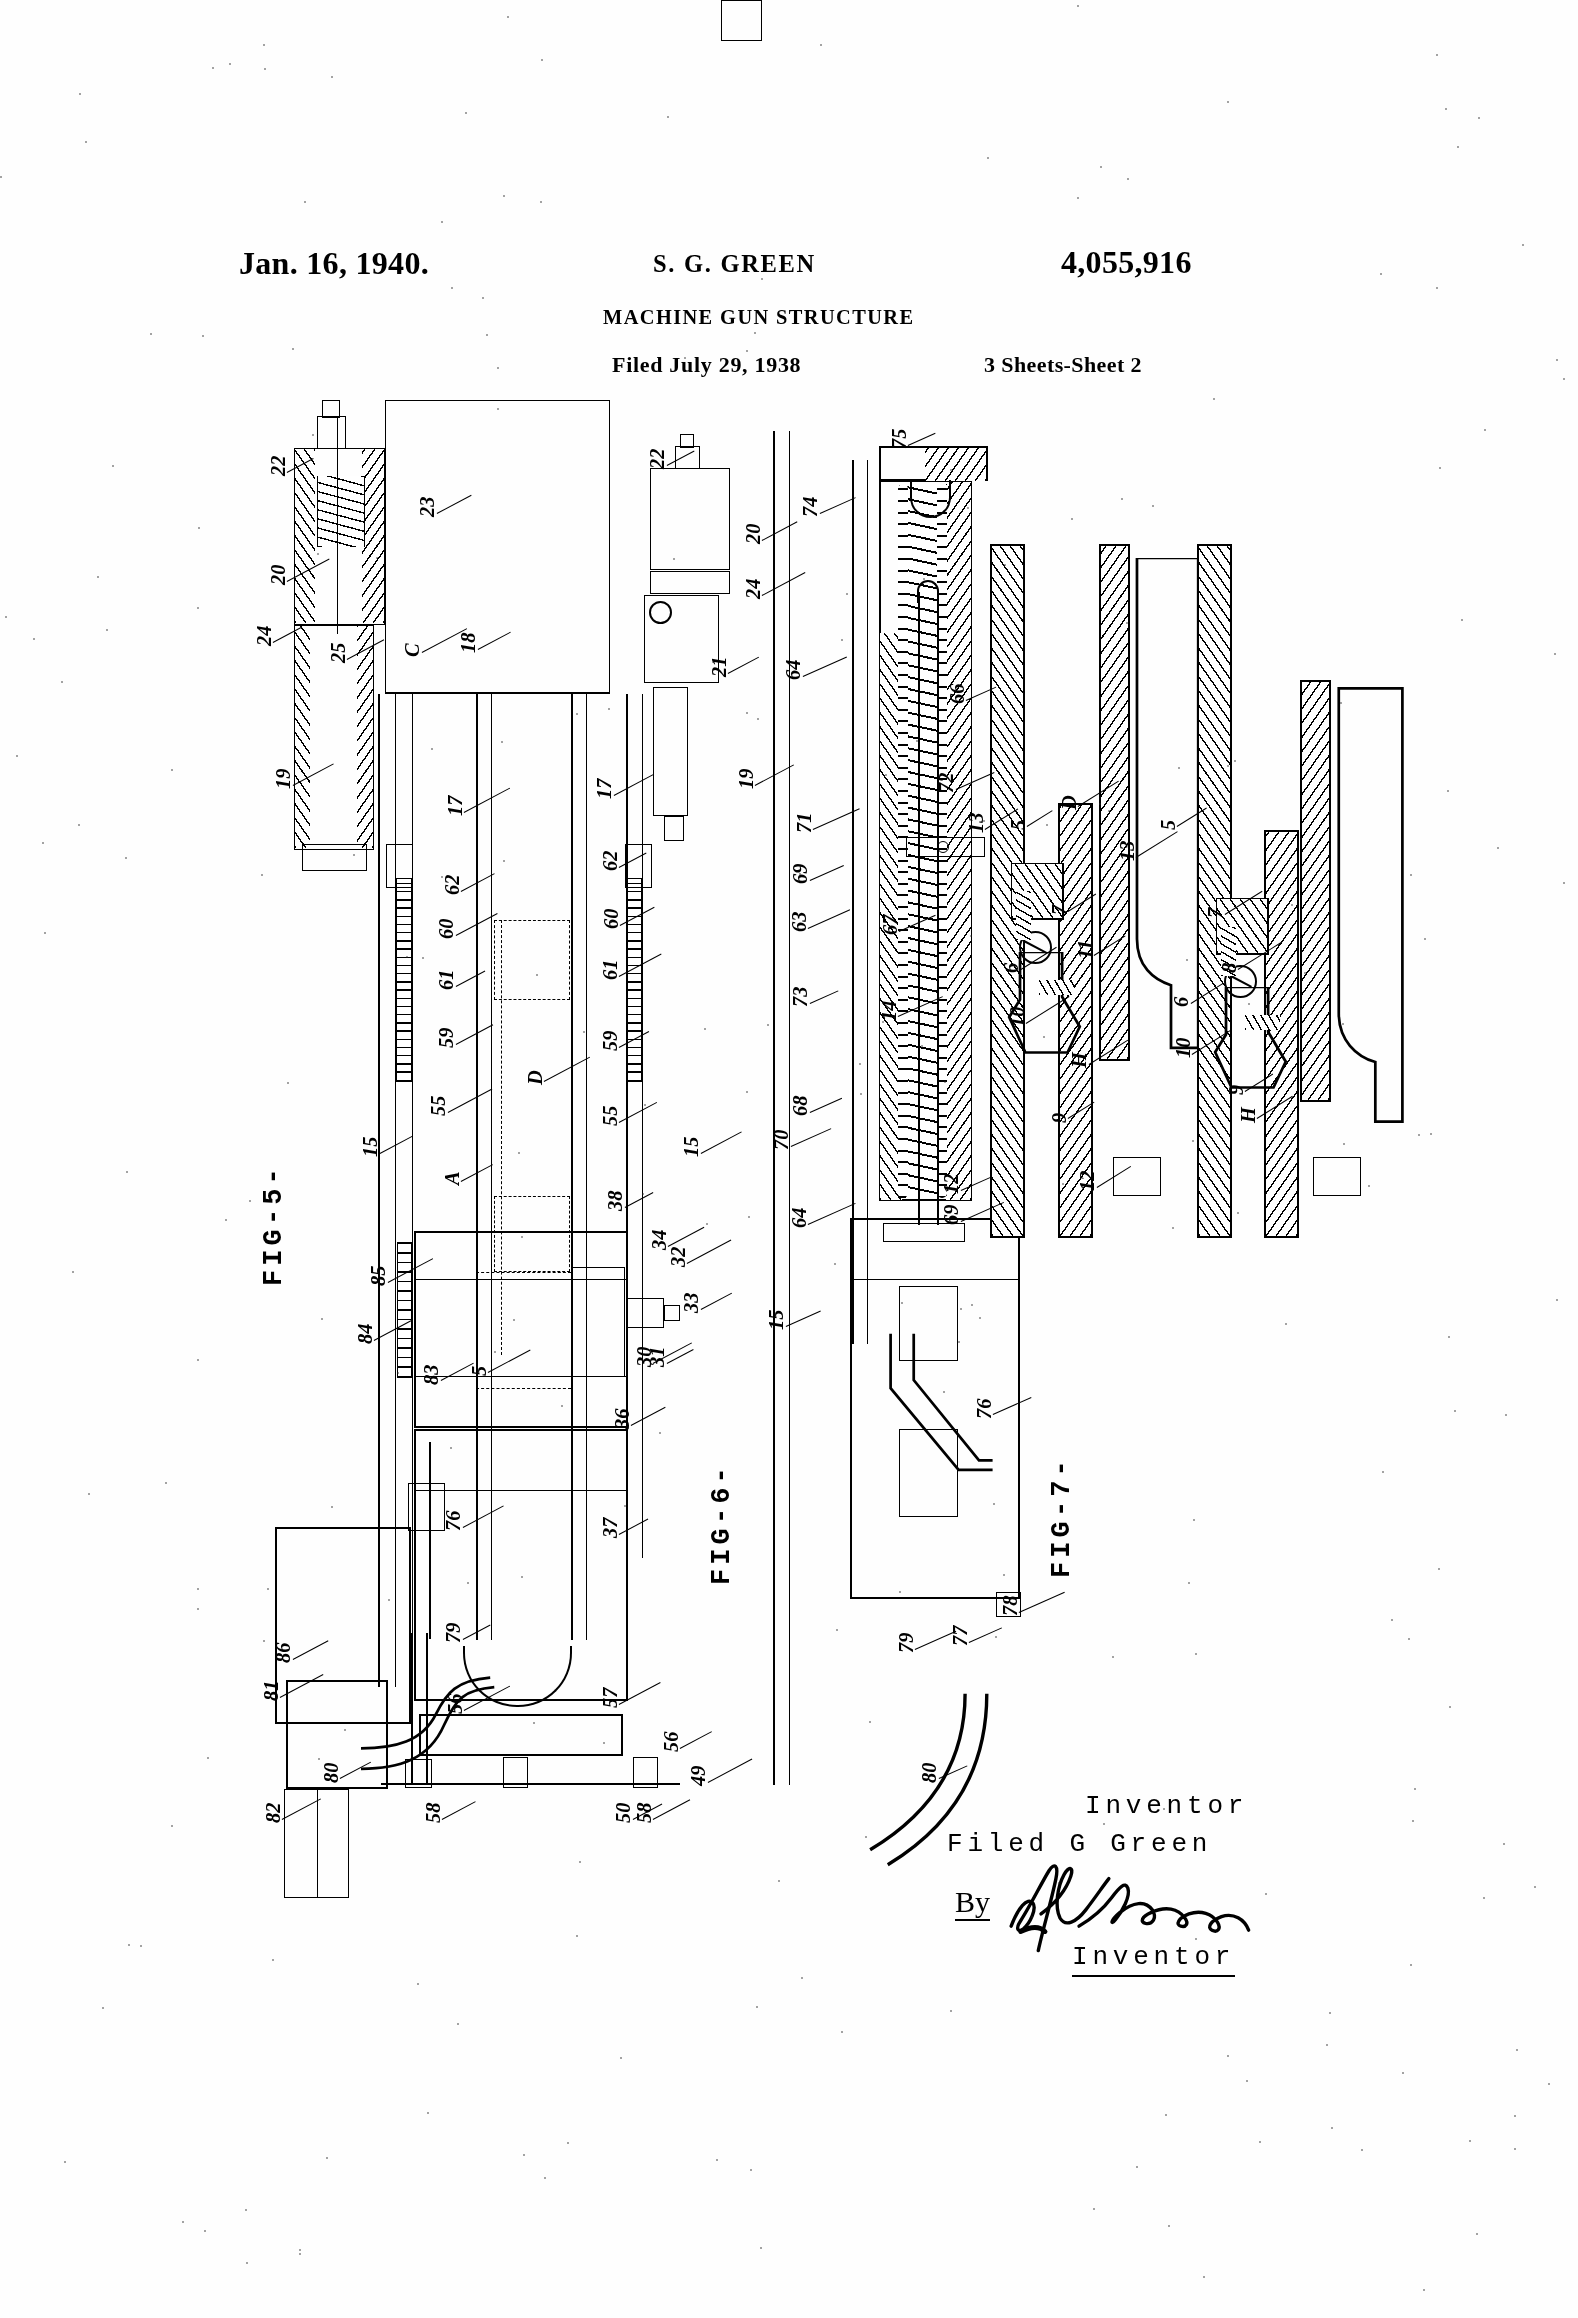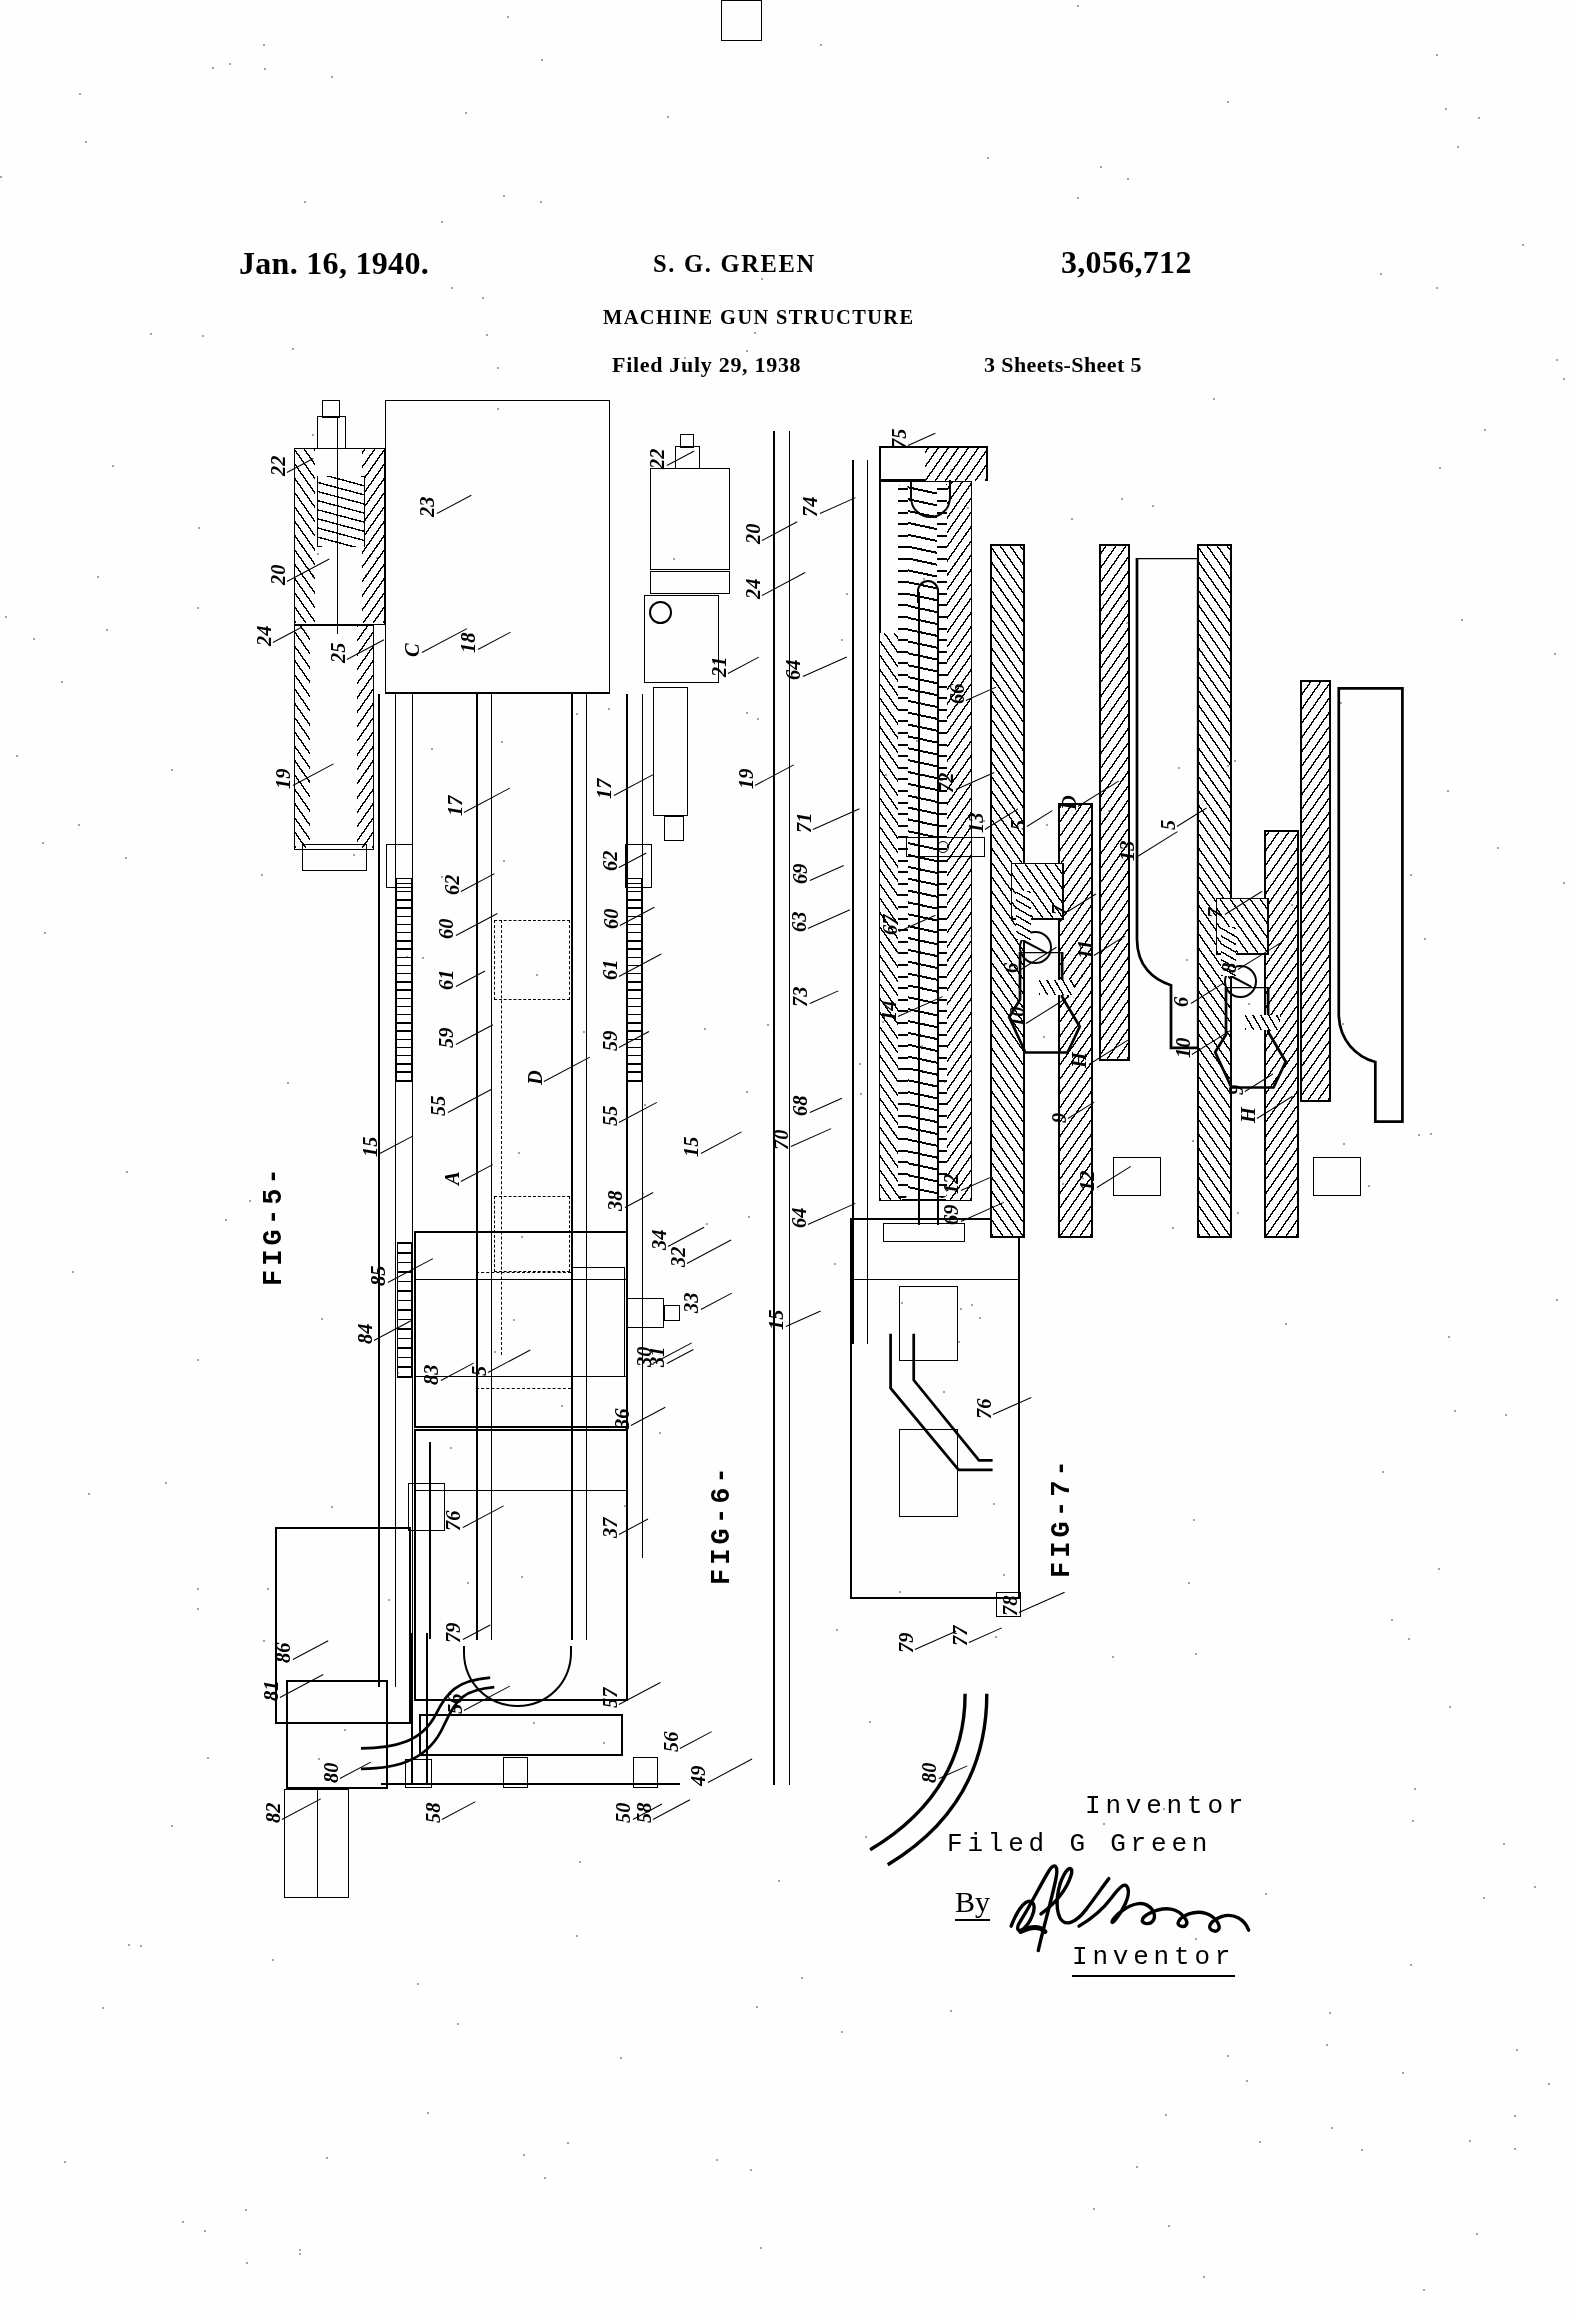--- a/index.html
+++ b/index.html
@@ -81,24 +81,24 @@
   .spk{position:absolute;width:2px;height:2px;background:#222;border-radius:50%;opacity:.55;}
 </style>
 </head>
 <body>
 
 <div class="page">
 
   <div class="hdr">
     <div class="hdr-date">Jan. 16, 1940.</div>
     <div class="hdr-name">S. G. GREEN</div>
-    <div class="hdr-num">3,056,712</div>
+    <div class="hdr-num">4,055,916</div>
     <div class="hdr-title">MACHINE GUN STRUCTURE</div>
     <div class="hdr-filed">Filed July 29, 1938</div>
-    <div class="hdr-sheets">3 Sheets-Sheet 5</div>
+    <div class="hdr-sheets">3 Sheets-Sheet 2</div>
   </div>
 
   <div class="dw" style="left:0;top:0;width:748px;height:2041px;">
 
     <div class="bx" style="left:385px;top:400px;width:225px;height:293px;"></div>
     <div class="ln hl" style="left:385px;top:693px;width:225px;"></div>
 
     <div class="bx" style="left:294px;top:448px;width:91px;height:177px;"></div>
     <div class="dw hatch" style="left:295px;top:449px;width:20.4px;height:174px;"></div>
     <div class="dw hatch-r" style="left:362px;top:449px;width:22px;height:174px;"></div>

